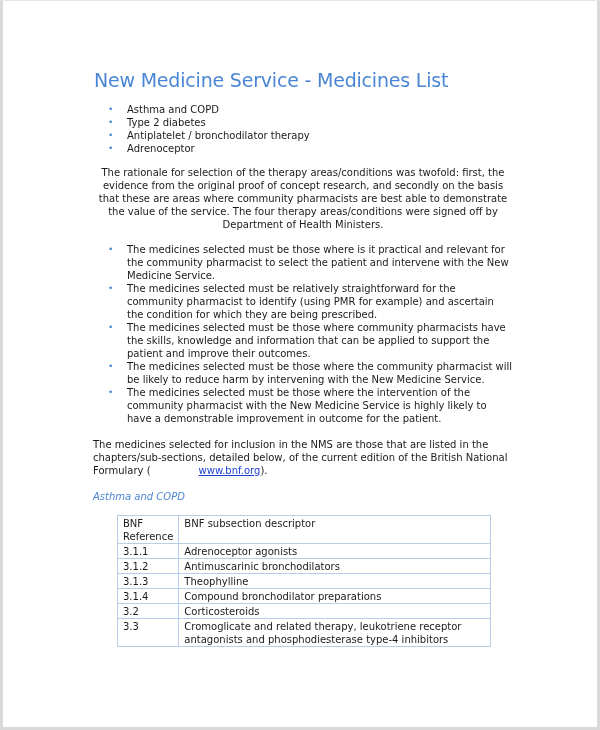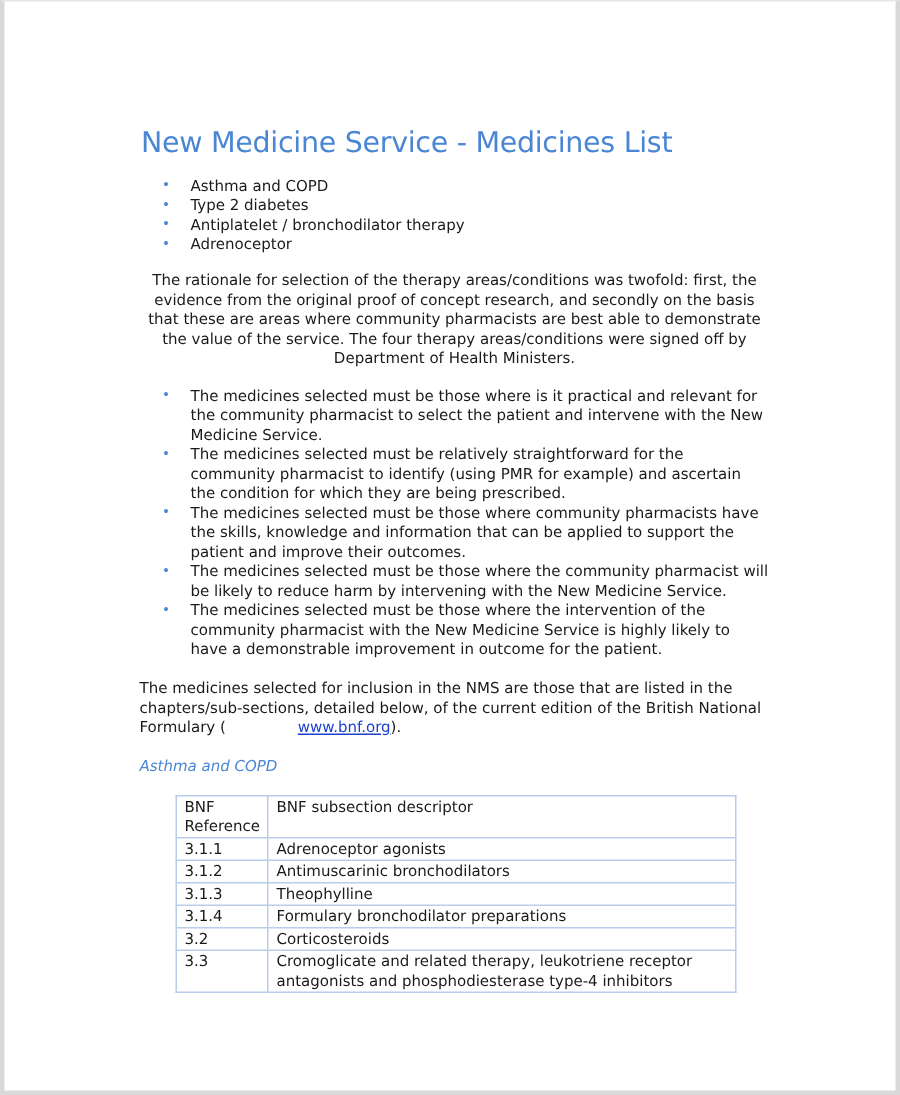--- a/index.html
+++ b/index.html
@@ -10,21 +10,21 @@
     border-left: 3px solid #d9d9d9; border-right: 3px solid #d9d9d9; border-bottom: 3px solid #d9d9d9;
     border-top: 1px solid #e6e6e6;
     background: #fff;
   }
   .content {
     position: absolute; left: 90px; top: 64px; width: 420px;
     font-family: "DejaVu Sans", sans-serif;
     font-size: 10px; line-height: 13px; color: #1a1a1a;
   }
   h1 {
-    margin: 17px 0 10px 1px; font-size: 19px; line-height: 26px; font-weight: normal;
+    margin: 2px 0 10px 1px; font-size: 19px; line-height: 26px; font-weight: normal;
     color: #4a86d4; letter-spacing: -0.2px;
   }
   p { margin: 0; }
   .para1 { margin-bottom: 11px; }
   ul { list-style: none; margin: 0; padding: 0; }
   ul li { position: relative; padding-left: 34px; }
   ul li .bullet {
     position: absolute; left: 15px; top: 0; color: #4a86d4; font-size: 9px;
   }
   .list1 { margin-bottom: 11px; }
@@ -89,21 +89,21 @@
       <tr>
         <td>3.1.2</td>
         <td>Antimuscarinic bronchodilators</td>
       </tr>
       <tr>
         <td>3.1.3</td>
         <td>Theophylline</td>
       </tr>
       <tr>
         <td>3.1.4</td>
-        <td>Formulary bronchodilator preparations</td>
+        <td>Compound bronchodilator preparations</td>
       </tr>
       <tr>
         <td>3.2</td>
         <td>Corticosteroids</td>
       </tr>
       <tr>
         <td>3.3</td>
         <td>Cromoglicate and related therapy, leukotriene receptor antagonists and phosphodiesterase type-4 inhibitors</td>
       </tr>
     </tbody>

